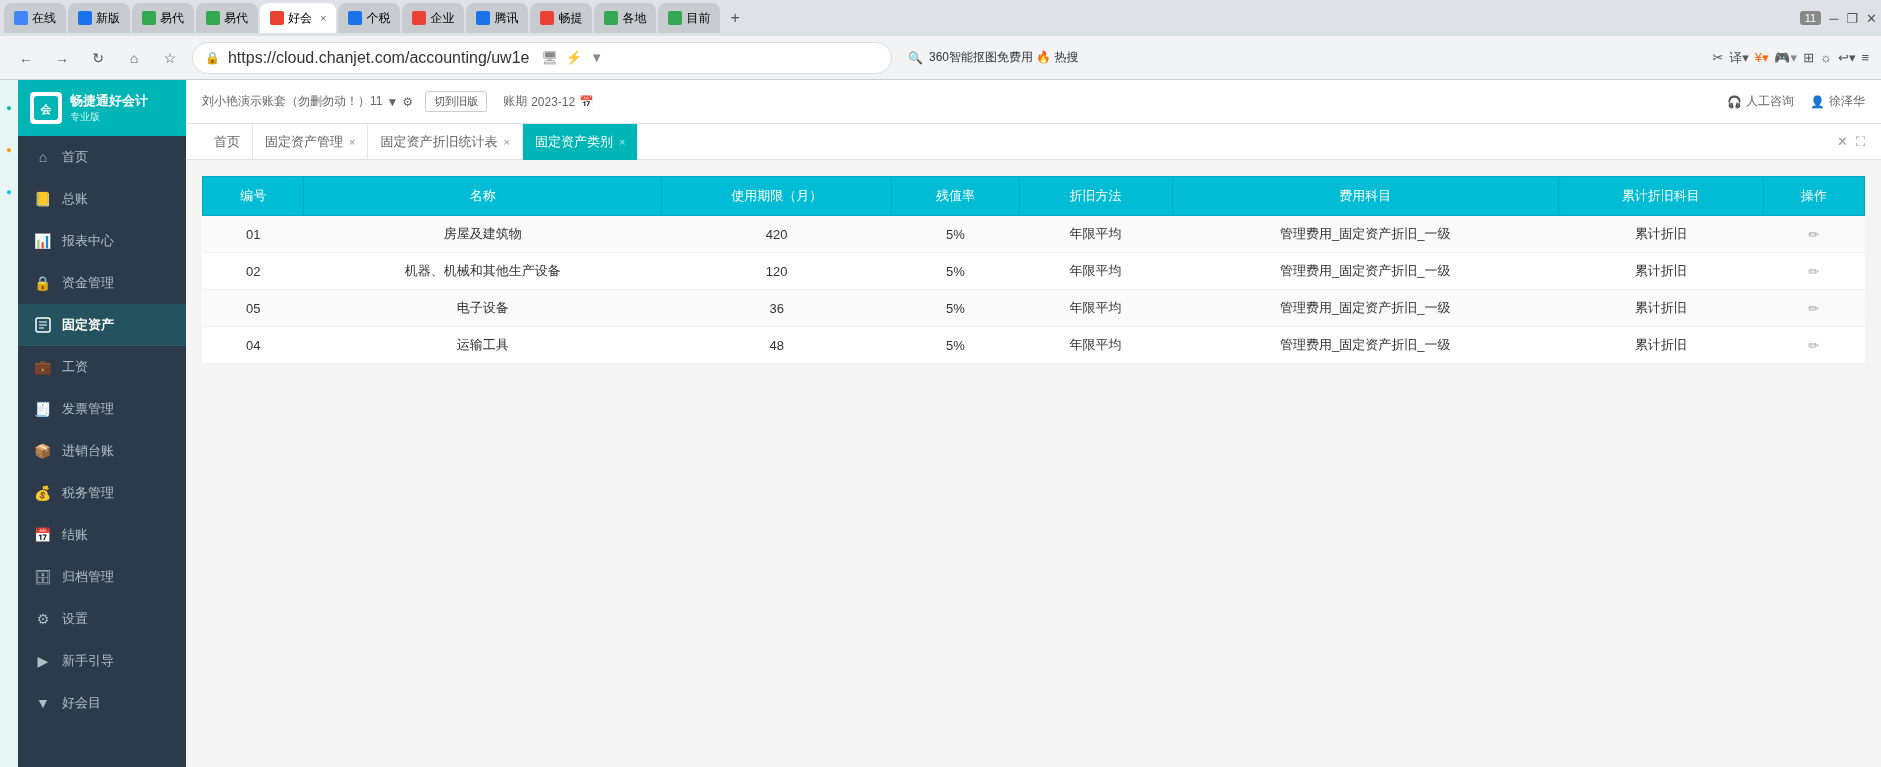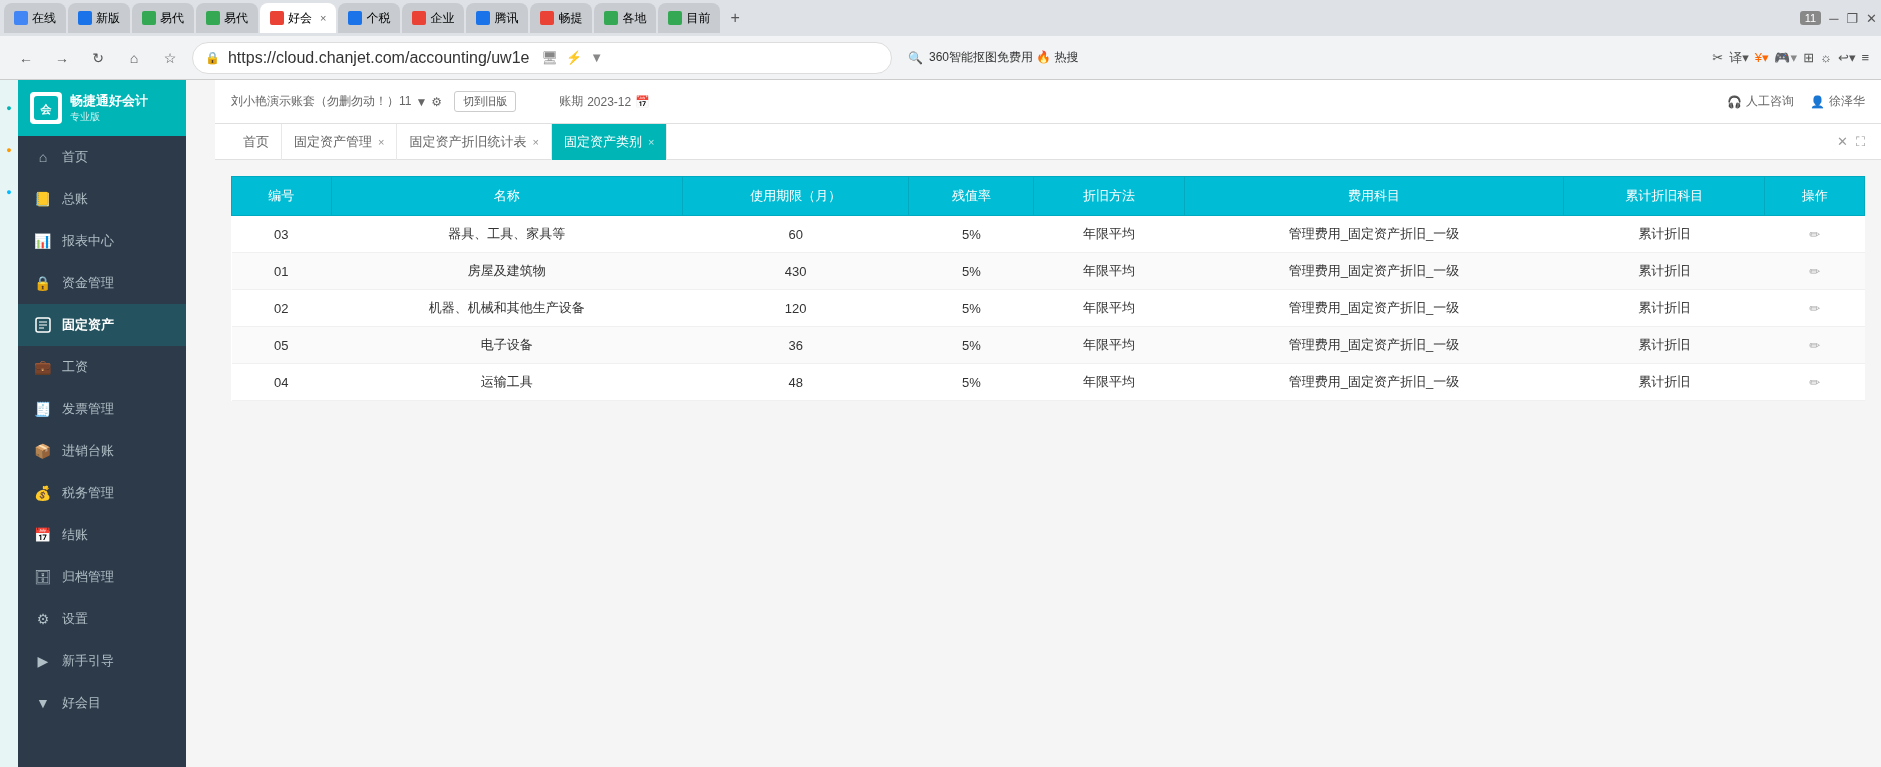--- a/index.html
+++ b/index.html
@@ -29,27 +29,27 @@
     
     .sidebar { width: 168px; background: #2d3a4a; display: flex; flex-direction: column; color: #fff; flex-shrink: 0; }
     .sidebar-logo { background: #00b5b5; padding: 12px; display: flex; align-items: center; gap: 8px; }
     .logo-icon { width: 32px; height: 32px; background: #fff; border-radius: 4px; display: flex; align-items: center; justify-content: center; color: #00b5b5; font-weight: bold; font-size: 10px; }
     .sidebar-nav { flex: 1; overflow-y: auto; }
     .nav-item { display: flex; align-items: center; gap: 10px; padding: 12px 16px; cursor: pointer; color: #b0bec5; font-size: 13px; }
     .nav-item.active { background: rgba(0,181,181,0.2); color: #fff; }
     .nav-icon { width: 18px; height: 18px; display: flex; align-items: center; justify-content: center; font-size: 14px; flex-shrink: 0; }
 
     
-    .main-content { flex: 1; display: flex; flex-direction: column; background: #f5f5f5; overflow: hidden; padding-left: 29px; }
+    .main-content { flex: 1; display: flex; flex-direction: column; background: #f5f5f5; overflow: hidden; }
 
     
     .top-bar { background: #fff; border-bottom: 1px solid #e0e0e0; padding: 0 16px; display: flex; align-items: center; justify-between; height: 44px; }
     .top-bar-left { display: flex; align-items: center; gap: 12px; flex: 1; }
     .user-info { font-size: 12px; color: #666; display: flex; align-items: center; gap: 4px; }
-    .period-info { font-size: 12px; color: #666; display: flex; align-items: center; gap: 4px; margin-left: 31px; }
+    .period-info { font-size: 12px; color: #666; display: flex; align-items: center; gap: 4px; margin-left: 4px; }
     .switch-btn { border: 1px solid #ccc; border-radius: 3px; padding: 2px 8px; font-size: 11px; cursor: pointer; color: #555; }
     .top-bar-right { display: flex; align-items: center; gap: 16px; font-size: 12px; color: #666; }
     .advisor-btn { display: flex; align-items: center; gap: 4px; cursor: pointer; }
 
     
     .breadcrumb-tabs { background: #fff; border-bottom: 1px solid #e0e0e0; display: flex; align-items: center; padding: 0 16px; height: 36px; gap: 0; }
     .bc-tab { display: flex; align-items: center; gap: 6px; padding: 0 12px; height: 36px; font-size: 13px; cursor: pointer; color: #666; border-right: 1px solid #e8e8e8; }
     .bc-tab.active { color: #fff; background: #00b5b5; }
     .bc-tab-close { font-size: 11px; opacity: 0.7; cursor: pointer; }
     .bc-window-btns { margin-left: auto; display: flex; gap: 8px; color: #999; }
@@ -310,34 +310,24 @@
             <th>名称</th>
             <th>使用期限（月）</th>
             <th>残值率</th>
             <th>折旧方法</th>
             <th>费用科目</th>
             <th>累计折旧科目</th>
             <th>操作</th>
           </tr>
         </thead>
         <tbody id="table-body">
-        <tr style="background: rgb(255, 255, 255);">
-    <td class="td-code">03</td>
-    <td class="td-name">器具、工具、家具等</td>
-    <td>60</td>
-    <td>5%</td>
-    <td>年限平均</td>
-    <td>管理费用_固定资产折旧_一级</td>
-    <td>累计折旧</td>
-    <td><span class="edit-icon">✏</span></td>
-  </tr>
             <tr style="background: rgb(250, 250, 250);">
     <td class="td-code">01</td>
     <td class="td-name">房屋及建筑物</td>
-    <td>430</td>
+    <td>420</td>
     <td>5%</td>
     <td>年限平均</td>
     <td>管理费用_固定资产折旧_一级</td>
     <td>累计折旧</td>
     <td><span class="edit-icon">✏</span></td>
   </tr>
             <tr style="background: rgb(255, 255, 255);">
     <td class="td-code">02</td>
     <td class="td-name">机器、机械和其他生产设备</td>
     <td>120</td>

